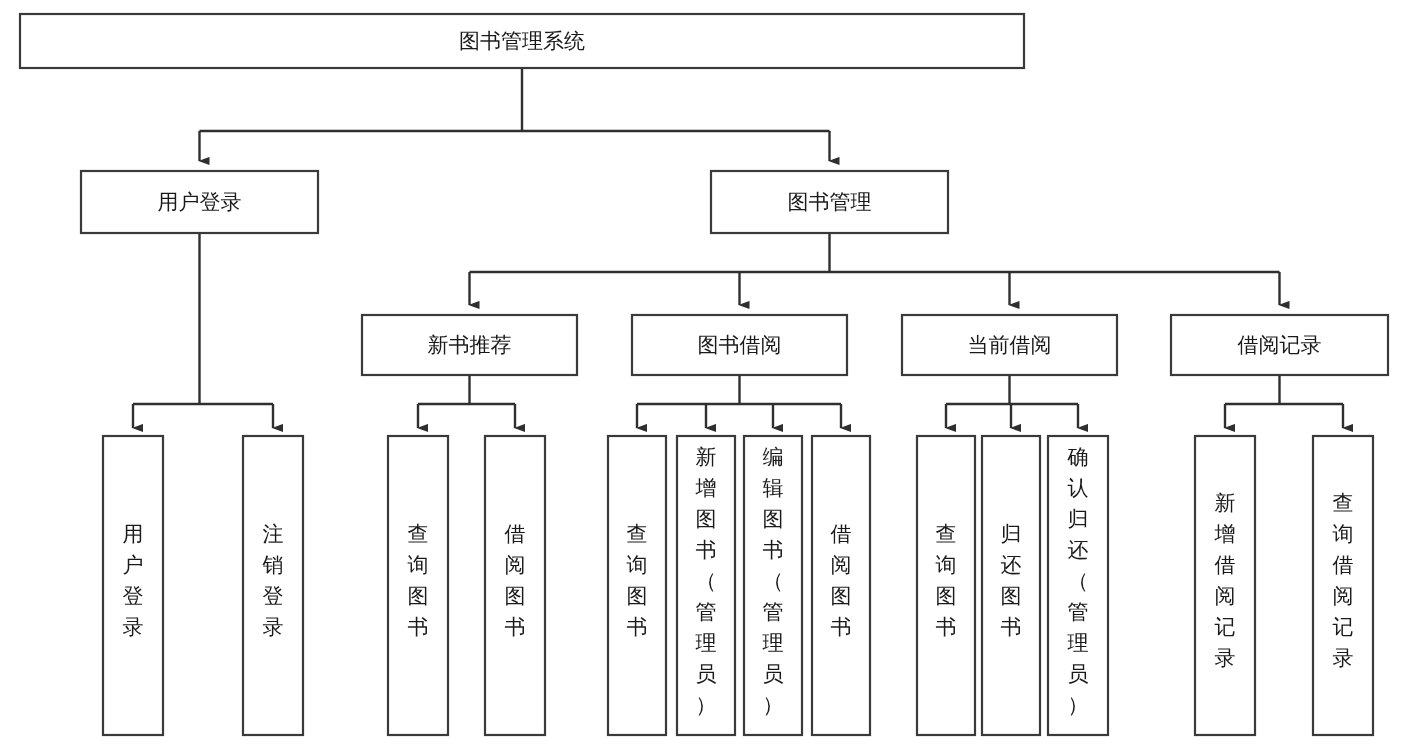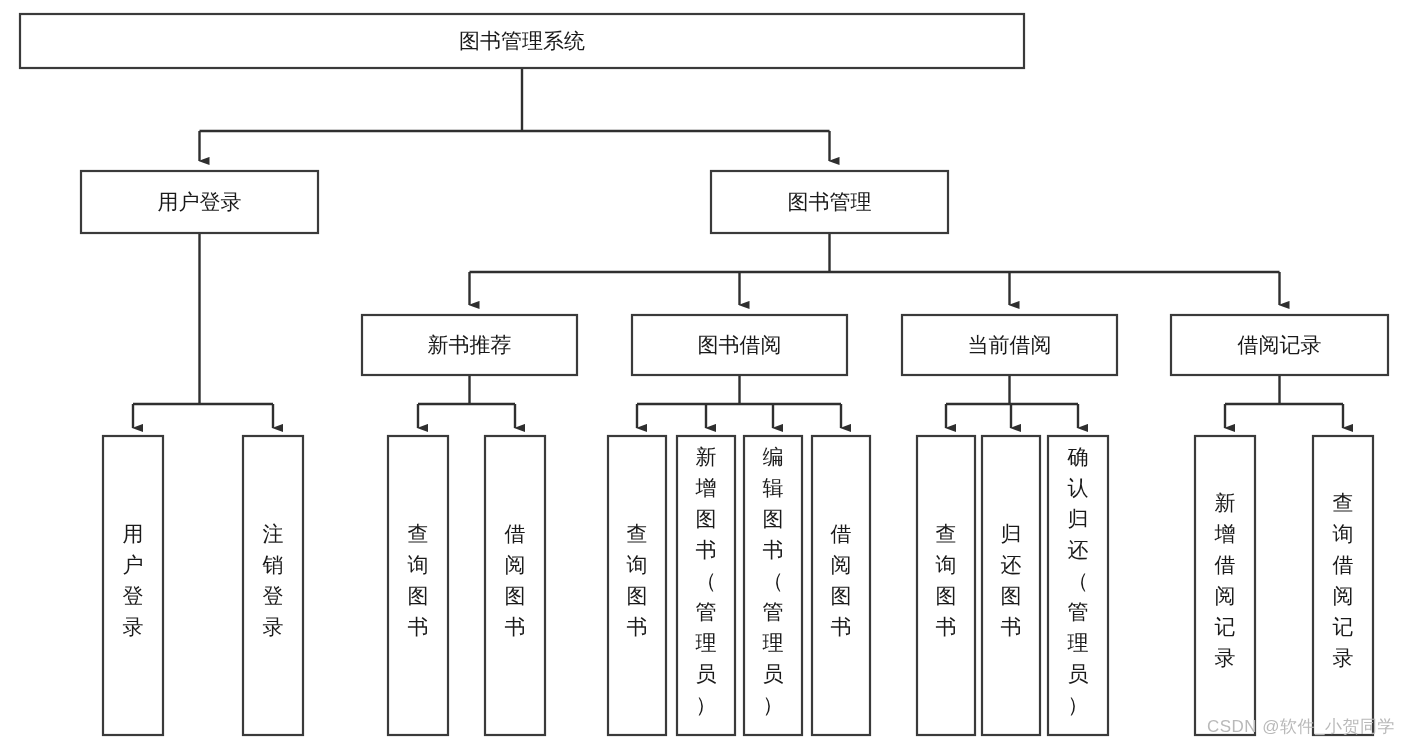--- a/index.html
+++ b/index.html
@@ -184,14 +184,13 @@
           <rect class="node-box" x="1195" y="436" width="60" height="299"></rect>
           <text class="node-label-vertical" x="1225" y="510"><tspan x="1225" dy="0">新</tspan><tspan x="1225" dy="31">增</tspan><tspan x="1225" dy="31">借</tspan><tspan x="1225" dy="31">阅</tspan><tspan x="1225" dy="31">记</tspan><tspan x="1225" dy="31">录</tspan></text>
         </g>
         <g>
           <rect class="node-box" x="1313" y="436" width="60" height="299"></rect>
           <text class="node-label-vertical" x="1343" y="510"><tspan x="1343" dy="0">查</tspan><tspan x="1343" dy="31">询</tspan><tspan x="1343" dy="31">借</tspan><tspan x="1343" dy="31">阅</tspan><tspan x="1343" dy="31">记</tspan><tspan x="1343" dy="31">录</tspan></text>
         </g>
       </g>
   </svg>
 
-  <div class="watermark">CSDN @软件_小贺同学</div>
 </div>
 
 </body></html>

